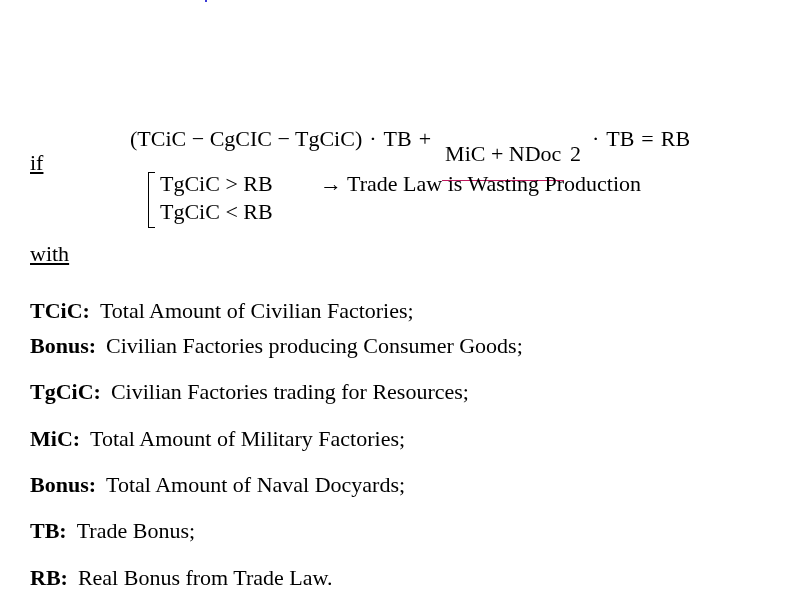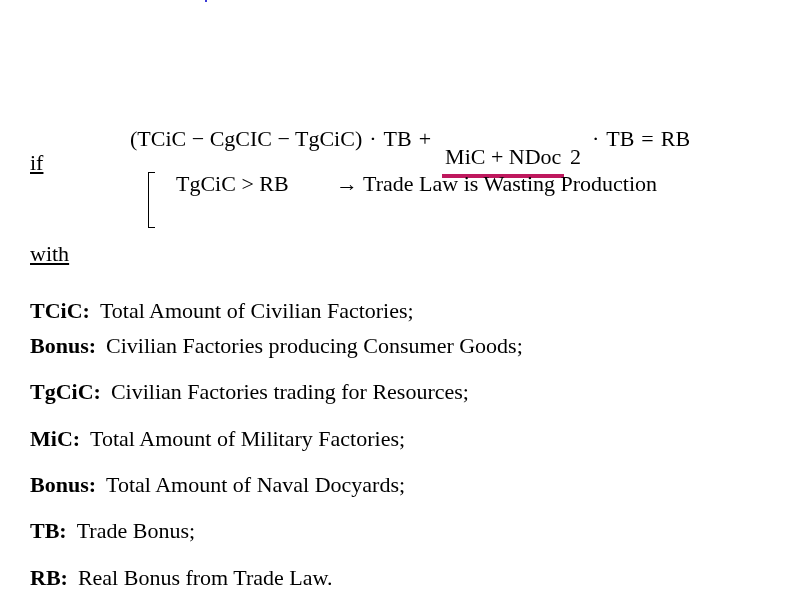--- a/index.html
+++ b/index.html
@@ -3,27 +3,27 @@
   <meta charset="utf-8">
   <style>
     html, body { margin: 0; padding: 0; background: #ffffff; }
     body { width: 797px; height: 605px; position: relative; overflow: hidden;
       font-family: "DejaVu Serif", "Liberation Serif", serif; color: #000; }
     .dot { position: absolute; left: 205px; top: 0px; width: 2px; height: 2px; background: #3b3bd6; }
     .eq { position: absolute; left: 130px; top: 86px; height: 60px; display: flex; align-items: center;
       font-family: "Liberation Serif", serif; font-size: 22px; white-space: nowrap; }
     .eq span { display: inline-block; margin-top: 45px; }
     .frac { display: inline-flex; flex-direction: column; align-items: center; margin: 0 4px; }
-    .frac .num { padding: 0 3px 4px; border-bottom: 4px solid #be185d; line-height: 26px; }
+    .frac .num { padding: 0 3px 13px; border-bottom: 1px solid #be185d; line-height: 26px; }
     .frac .den { line-height: 26px; }
     .sp { margin: 0 7px; }
     .para { position: absolute; left: 30px; font-family: "Liberation Serif", serif; font-size: 22px; text-decoration: underline; }
     .cases { position: absolute; left: 148px; top: 170px; font-family: "Liberation Serif", serif; font-size: 22px; }
     .bracket { position: absolute; left: 0; top: 2px; width: 6px; height: 54px; border: 1.5px solid #000; border-right: none; }
-    .case-row { display: flex; padding-left: 28px; height: 28px; align-items: center; white-space: nowrap; }
+    .case-row { display: flex; padding-left: 12px; height: 28px; align-items: center; white-space: nowrap; }
     .case-cond { width: 160px; }
     .def { position: absolute; left: 30px; font-family: "Liberation Serif", serif; font-size: 22px; white-space: nowrap; }
     .def b { font-weight: bold; margin-right: 10px; }
   </style>
 </head>
 <body>
 
 <div class="dot"></div>
 
 <div class="eq">
@@ -43,20 +43,21 @@
 
 <div class="para" style="top:150px;">if</div>
 
 <div class="cases">
   <div class="bracket"></div>
   <div class="case-row">
     <span class="case-cond">TgCiC &gt; RB</span>
     <span>→ Trade Law is Wasting Production</span>
   </div>
   <div class="case-row">
+    <span class="case-cond">TgCiC &lt; RB</span>
   </div>
 </div>
 
 <div class="para" style="top:241px;">with</div>
 
 <div class="def" style="top:298px;">
   <b>TCiC:</b><span>Total Amount of Civilian Factories;</span>
 </div>
 <div class="def" style="top:333px;">
   <b>Bonus:</b><span>Civilian Factories producing Consumer Goods;</span>

